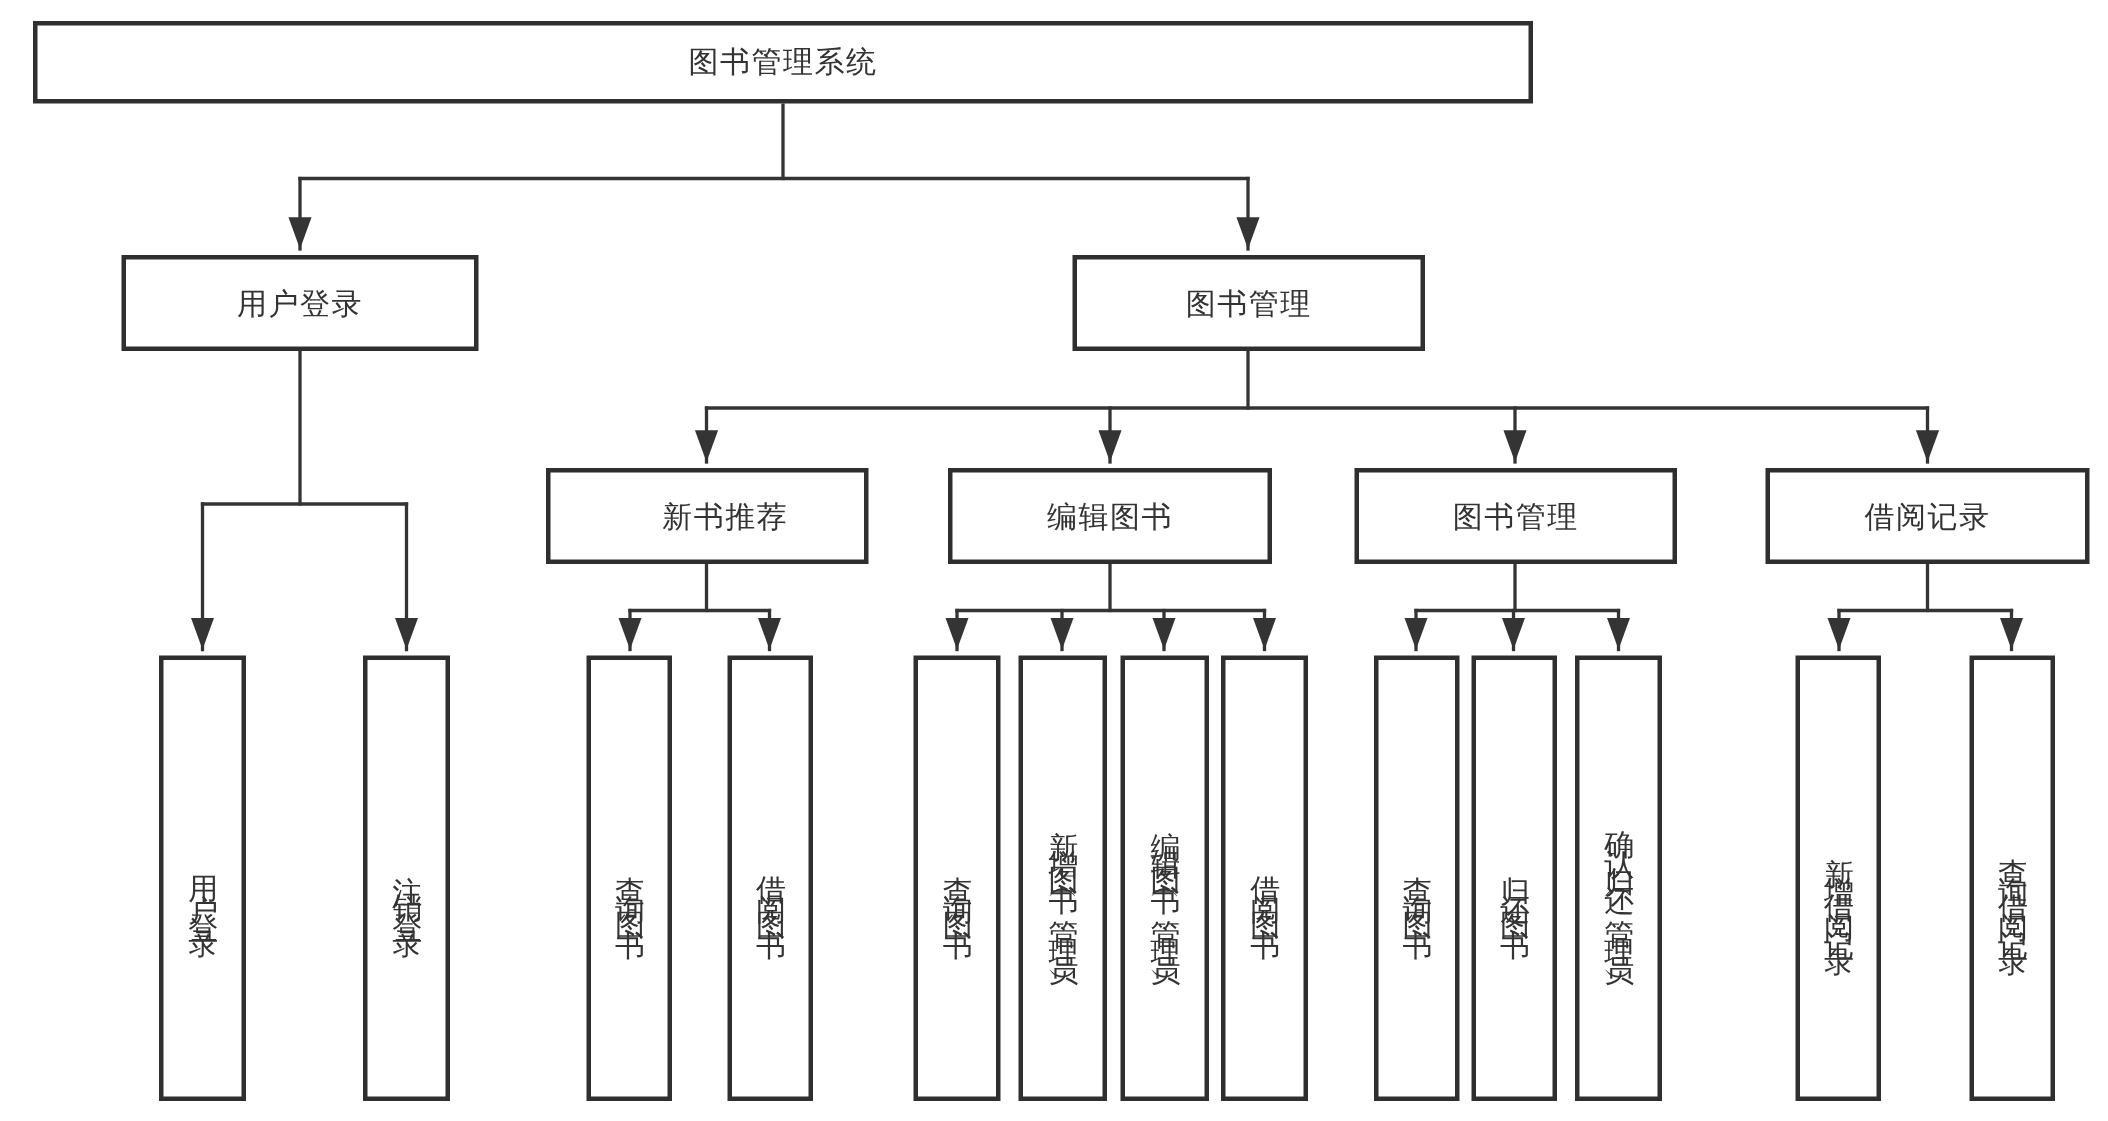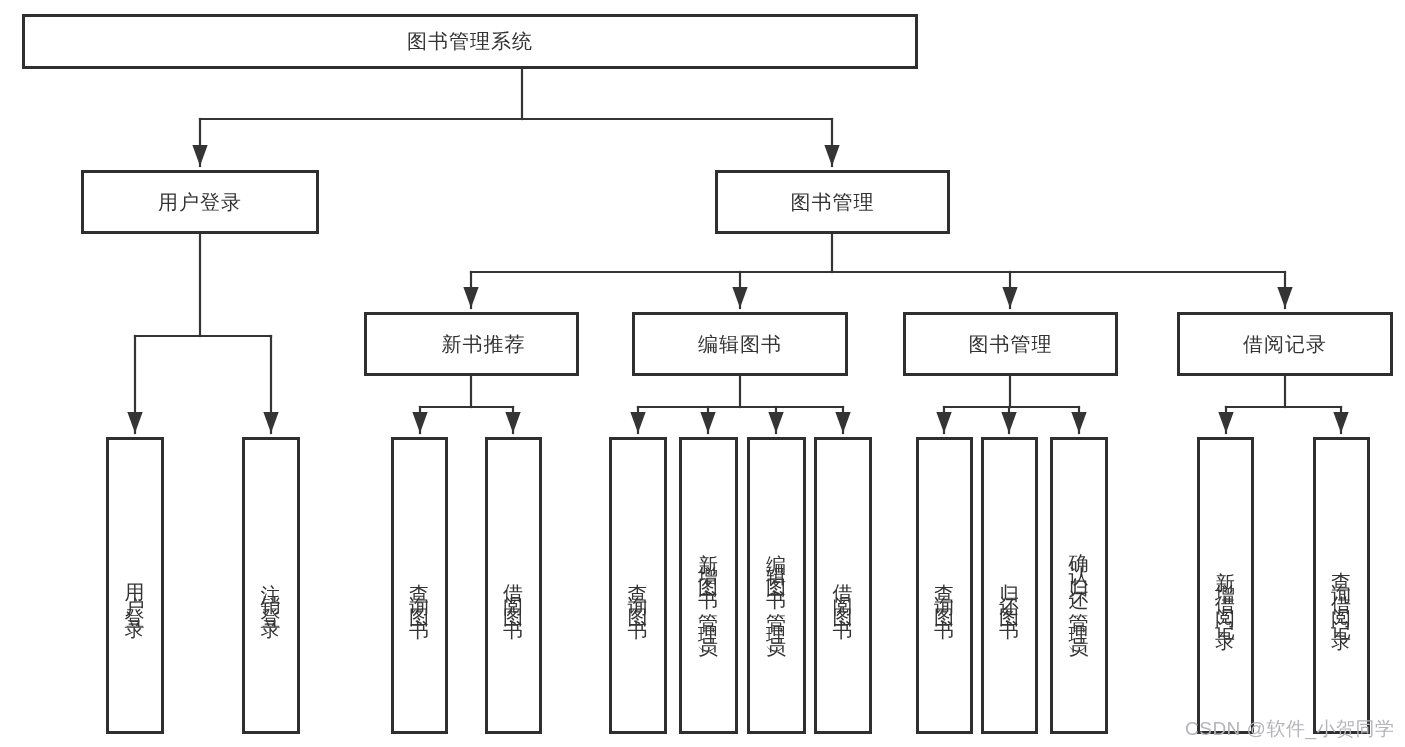--- a/index.html
+++ b/index.html
@@ -93,21 +93,21 @@
     <line class="arrowline" x1="944" y1="407" x2="944" y2="433"></line>
     <line class="arrowline" x1="1009" y1="407" x2="1009" y2="433"></line>
     <line class="arrowline" x1="1079" y1="407" x2="1079" y2="433"></line>
 
     <line x1="1285" y1="376" x2="1285" y2="407"></line>
     <line x1="1226" y1="407" x2="1341" y2="407"></line>
     <line class="arrowline" x1="1226" y1="407" x2="1226" y2="433"></line>
     <line class="arrowline" x1="1341" y1="407" x2="1341" y2="433"></line>
   </svg>
 
-  <div class="box" style="left:22px;top:14px;width:896px;height:55px;">
+  <div class="box" style="left:22px;top:14px;width:1000px;height:55px;">
     <span class="hlabel">图书管理系统</span>
   </div>
 
   <div class="box" style="left:81px;top:170px;width:238px;height:64px;">
     <span class="hlabel">用户登录</span>
   </div>
   <div class="box" style="left:715px;top:170px;width:235px;height:64px;">
     <span class="hlabel">图书管理</span>
   </div>
 
@@ -161,15 +161,14 @@
     <span class="vtext">确认归还（管理员）</span>
   </div>
 
   <div class="box leaf" style="left:1197px;width:57px;">
     <span class="vtext">新增借阅记录</span>
   </div>
   <div class="box leaf" style="left:1313px;width:57px;">
     <span class="vtext">查询借阅记录</span>
   </div>
 
-  <div class="watermark">CSDN @软件_小贺同学</div>
 
 </div>
 
 </body></html>

